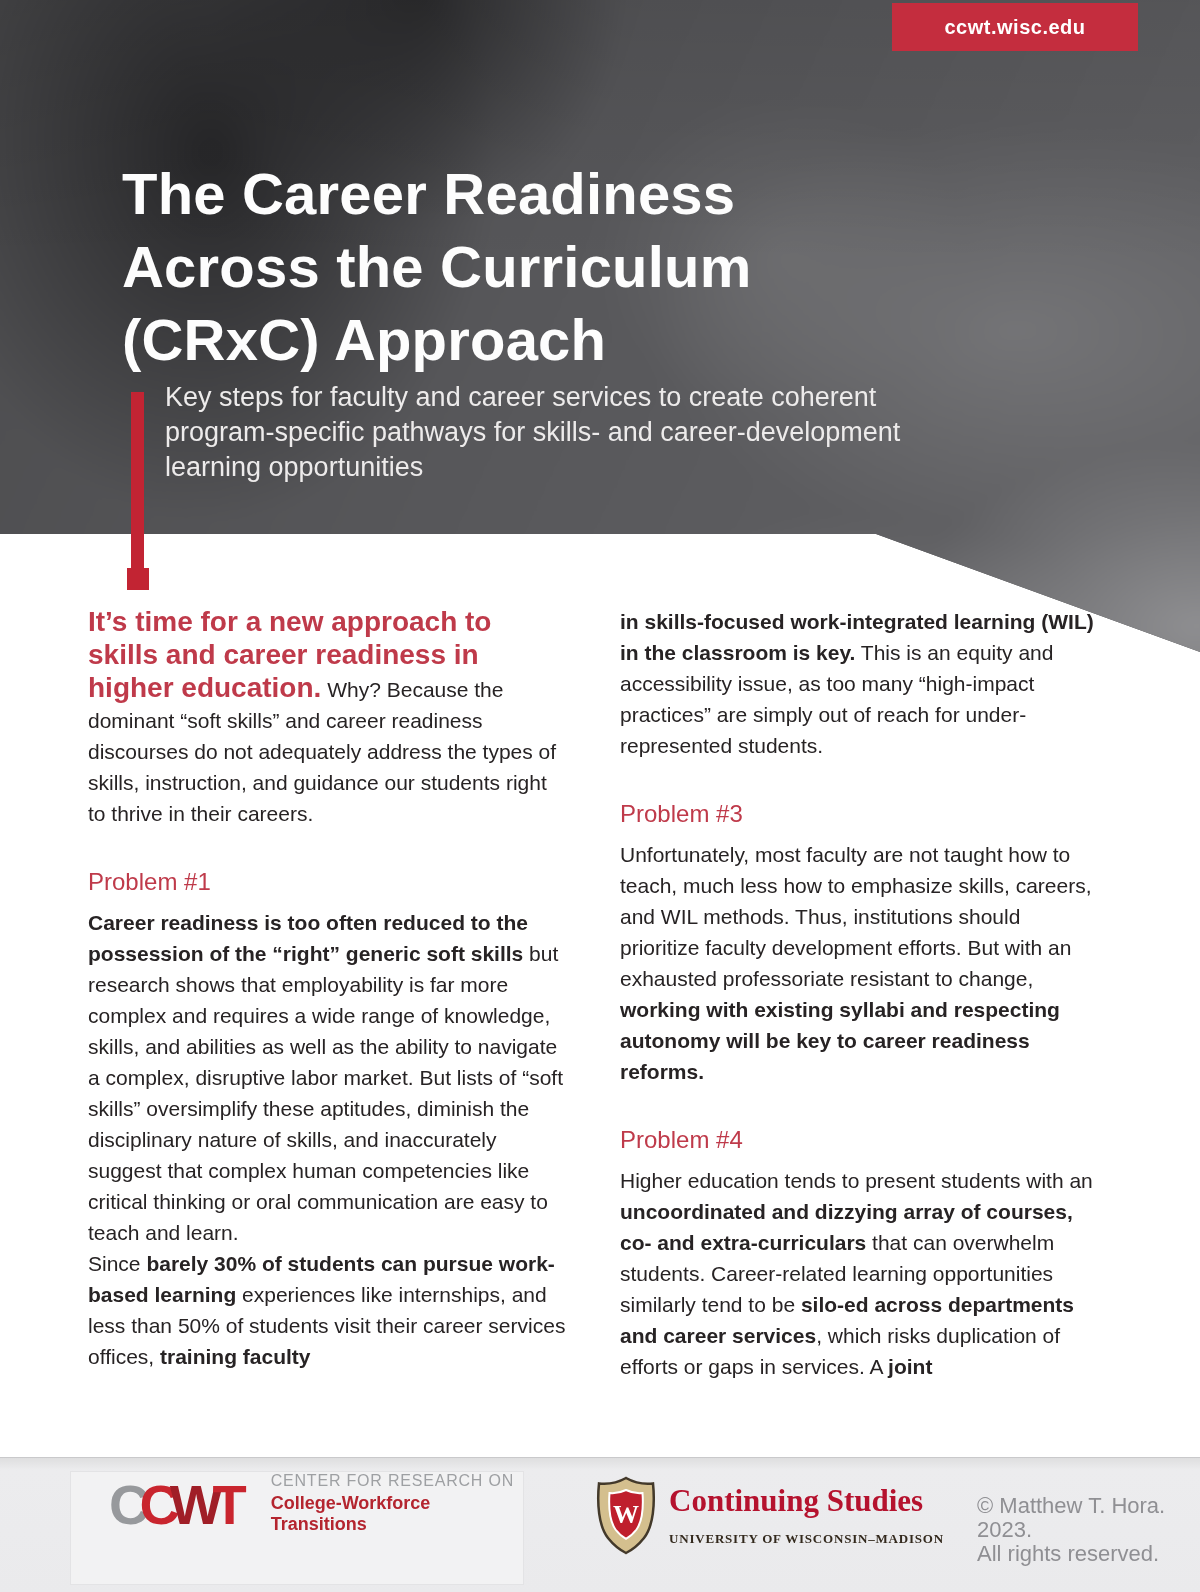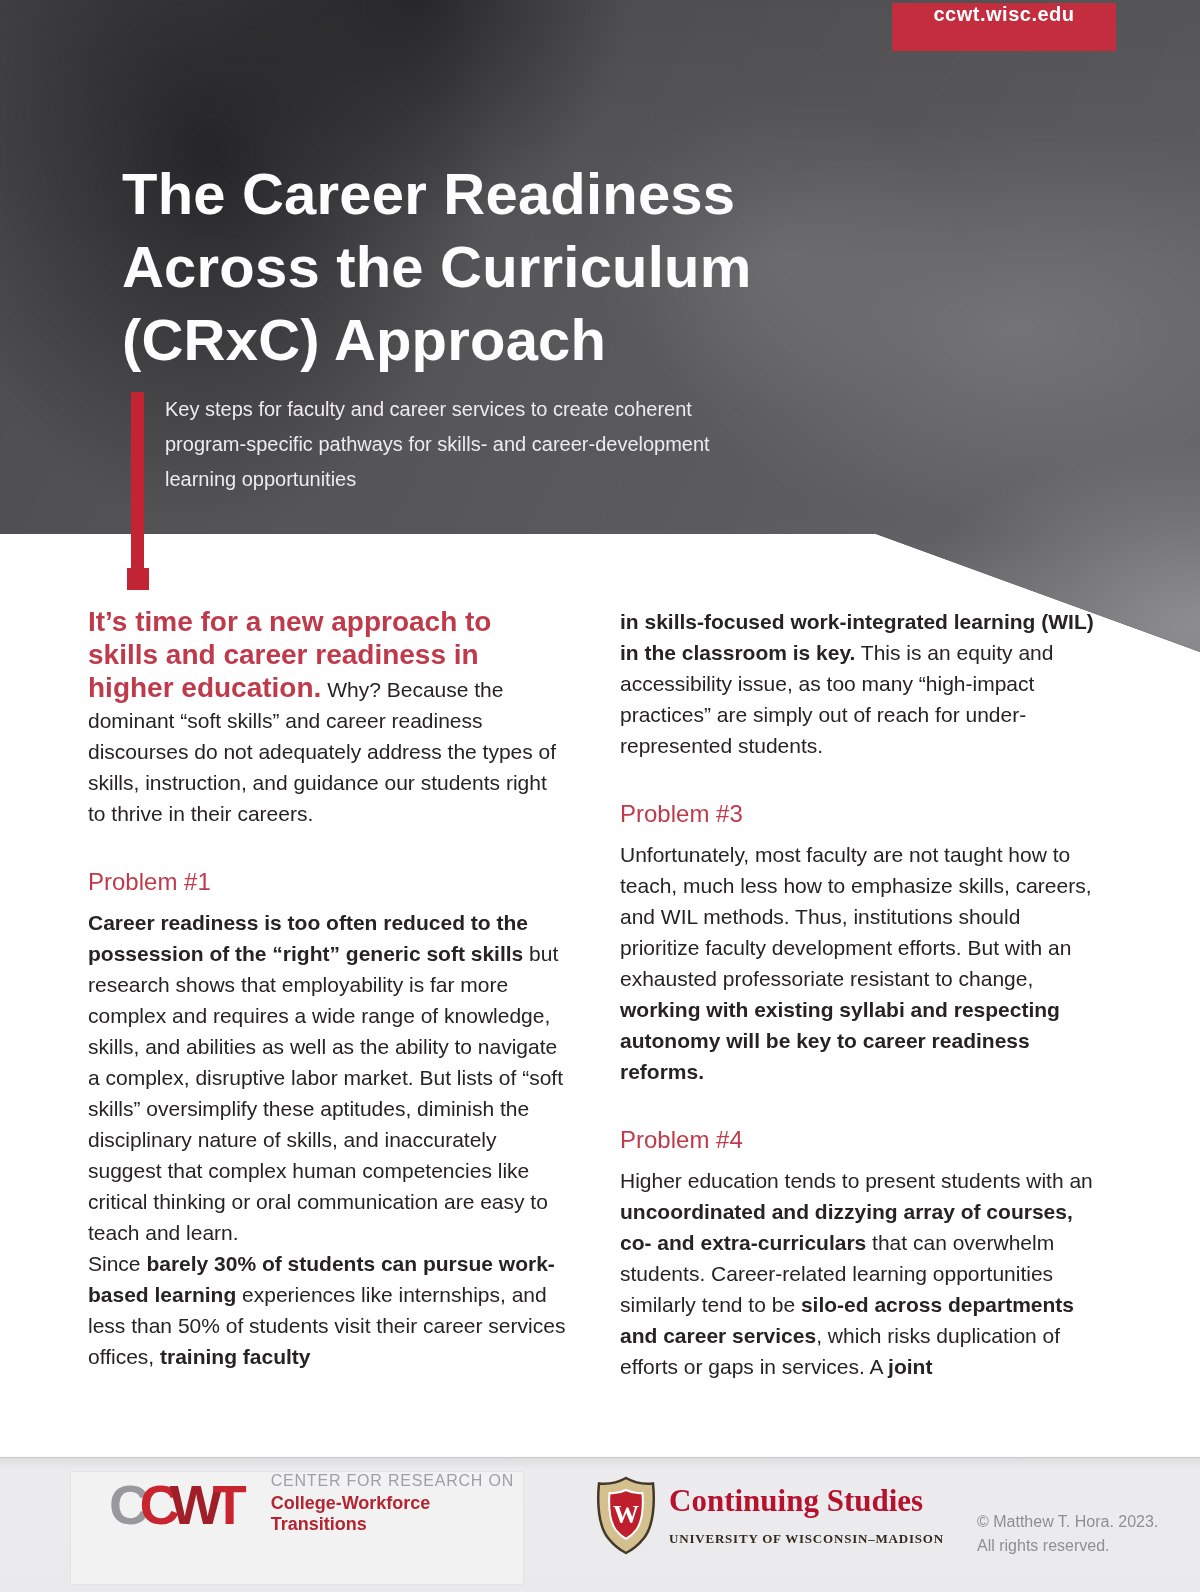--- a/index.html
+++ b/index.html
@@ -25,32 +25,32 @@
       radial-gradient(ellipse 420px 260px at 96% 90%, rgba(178,178,180,.55), transparent 70%),
       radial-gradient(ellipse 360px 220px at 70% 96%, rgba(140,140,142,.40), transparent 72%),
       linear-gradient(115deg,#4b4b4d 0%,#57575a 45%,#646467 100%);
     filter:blur(7px);
   }
   .hero .shade{
     position:absolute;inset:0;
     background:linear-gradient(180deg,rgba(0,0,0,.10),rgba(0,0,0,0) 40%);
   }
   .badge{
-    position:absolute;left:892px;top:3px;width:224px;height:48px;
-    background:#c42d3e;display:flex;justify-content:center;
+    position:absolute;left:892px;top:3px;width:246px;height:48px;
+    background:#c42d3e;display:flex;align-items:center;justify-content:center;
     color:#ffffff;font-size:20px;font-weight:bold;letter-spacing:.5px;
   }
   .title{
     position:absolute;left:122px;top:118px;width:820px;
     color:#fdfdfd;font-size:58px;font-weight:bold;line-height:73px;
     white-space:pre-line;letter-spacing:.2px;
   }
   .subtitle{
-    position:absolute;left:165px;top:392px;width:800px;
-    color:#edebeb;font-size:20px;font-weight:normal;line-height:35px;
+    position:absolute;left:165px;top:380px;width:800px;
+    color:#edebeb;font-size:27px;font-weight:normal;line-height:35px;
     white-space:pre-line;
   }
   .accent-bar{position:absolute;left:131px;top:392px;width:13px;height:176px;background:#c22433;z-index:3;}
   .accent-square{position:absolute;left:127px;top:568px;width:22px;height:22px;background:#c22433;z-index:3;}
   
   .col{position:absolute;top:606px;font-size:21px;line-height:31px;color:#272324;}
   .col-left{left:88px;width:480px;}
   .col-right{left:620px;width:482px;}
   .col p{margin:0;}
   .b{font-weight:bold;}
@@ -77,21 +77,21 @@
   .ccwt-letters .c4{color:#c9252e;}
   .ccwt-text{margin-left:34px;}
   .ccwt-text .l1{color:#9ea0a3;font-size:16px;letter-spacing:.8px;}
   .ccwt-text .l2{color:#b4252f;font-size:18px;font-weight:bold;margin-top:3px;}
   .uw-block{position:absolute;left:595px;top:18px;display:flex;align-items:center;}
   .uw-crest{width:62px;height:80px;flex:0 0 auto;}
   .uw-text{margin-left:12px;font-family:"Liberation Serif",serif;}
   .uw-text .name{color:#b5122e;font-size:31px;font-weight:bold;line-height:32px;}
   .uw-text .univ{color:#33291d;font-size:13px;font-weight:bold;letter-spacing:.8px;margin-top:14px;}
   .copyright{
-    position:absolute;left:977px;top:36px;color:#8f8f93;font-size:16px;line-height:24px;margin-top:16px;
+    position:absolute;left:977px;top:36px;color:#8f8f93;font-size:22px;line-height:24px;
   }
 </style>
 </head>
 <body>
 
 <div class="page">
 
   <div class="hero">
     <div class="photo"></div>
     <div class="shade"></div>

